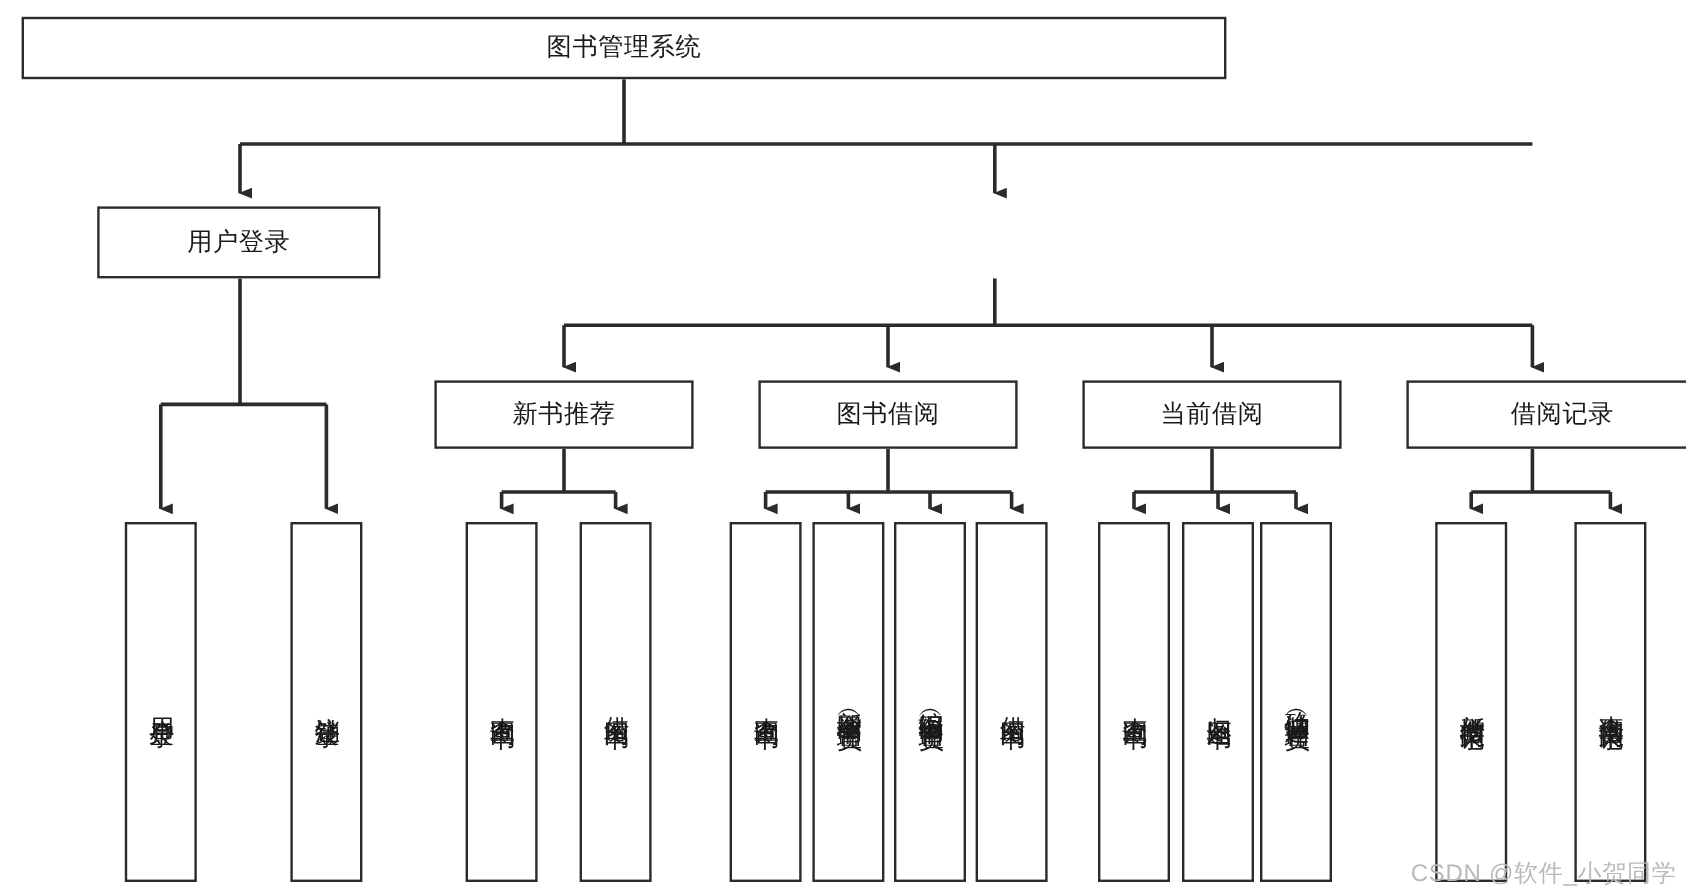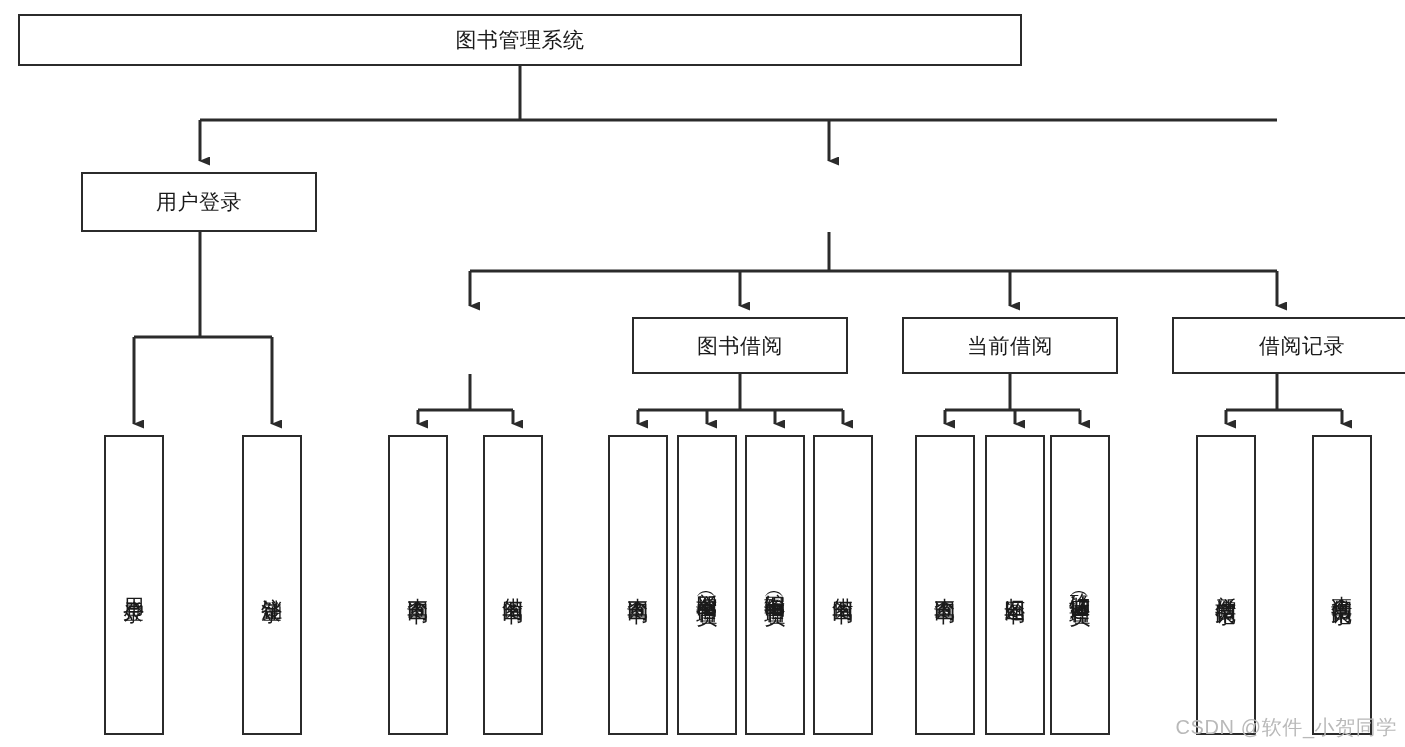--- a/index.html
+++ b/index.html
@@ -131,20 +131,23 @@
   </svg>
 
   <div class="node horizontal" style="left:18px; top:14px; width:1004px; height:52px;">
     <span class="node-label">图书管理系统</span>
   </div>
 
   <div class="node horizontal" style="left:81px; top:172px; width:236px; height:60px;">
     <span class="node-label">用户登录</span>
   </div>
 
+  <div class="node horizontal" style="left:362px; top:317px; width:216px; height:57px;">
+    <span class="node-label">新书推荐</span>
+  </div>
   <div class="node horizontal" style="left:902px; top:317px; width:216px; height:57px;">
     <span class="node-label">当前借阅</span>
   </div>
   <div class="node horizontal" style="left:632px; top:317px; width:216px; height:57px;">
     <span class="node-label">图书借阅</span>
   </div>
   <div class="node horizontal" style="left:1172px; top:317px; width:260px; height:57px;">
     <span class="node-label">借阅记录</span>
   </div>
 

